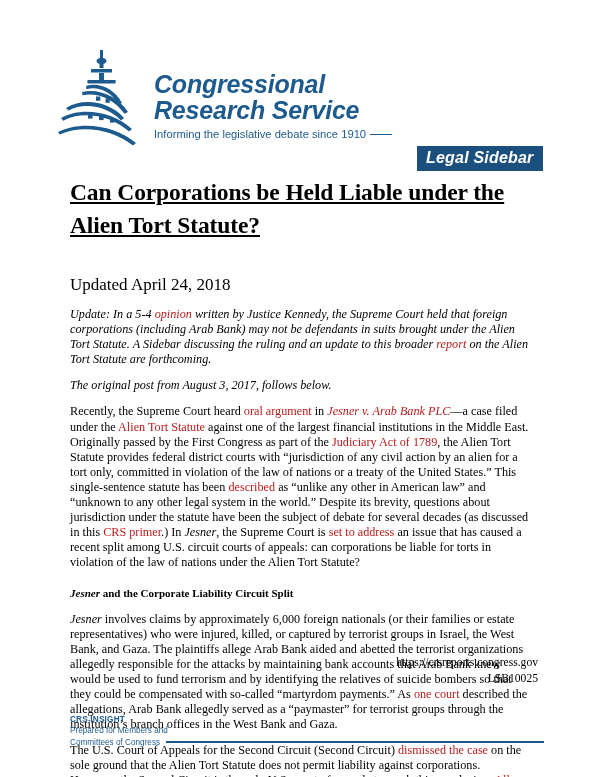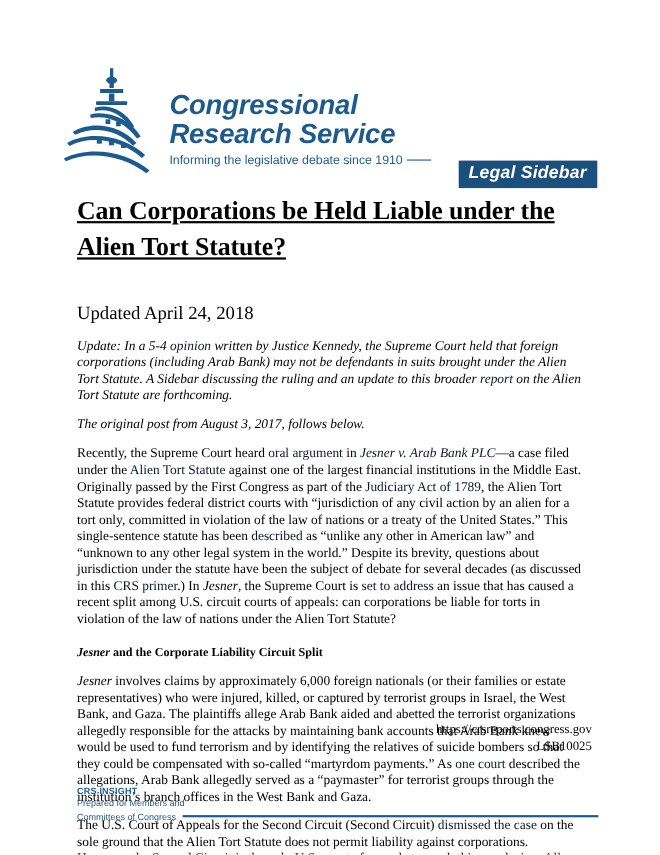--- a/index.html
+++ b/index.html
@@ -26,21 +26,21 @@
   .header {
     position: absolute;
     left: 0;
     top: 0;
     width: 600px;
     height: 160px;
   }
   .logo-block {
     position: absolute;
     left: 58px;
-    top: 60px;
+    top: 48px;
     width: 300px;
     height: 104px;
   }
   .dome {
     position: absolute;
     left: 0;
     top: 0;
     width: 100px;
     height: 98px;
   }
@@ -125,21 +125,21 @@
     font-style: italic;
   }
   h3.sec-head {
     font-size: 11px;
     line-height: 16px;
     font-weight: bold;
     margin: 14px 0 0 0;
   }
   h3.sec-head i { font-style: italic; }
   a.lnk {
-    color: #0f172a;
+    color: #b91c1c;
     text-decoration: none;
   }
   a.lnk.it { font-style: italic; }
   i.cite { font-style: italic; }
 
   
   .footer-right {
     position: absolute;
     right: 62px;
     top: 655px;

